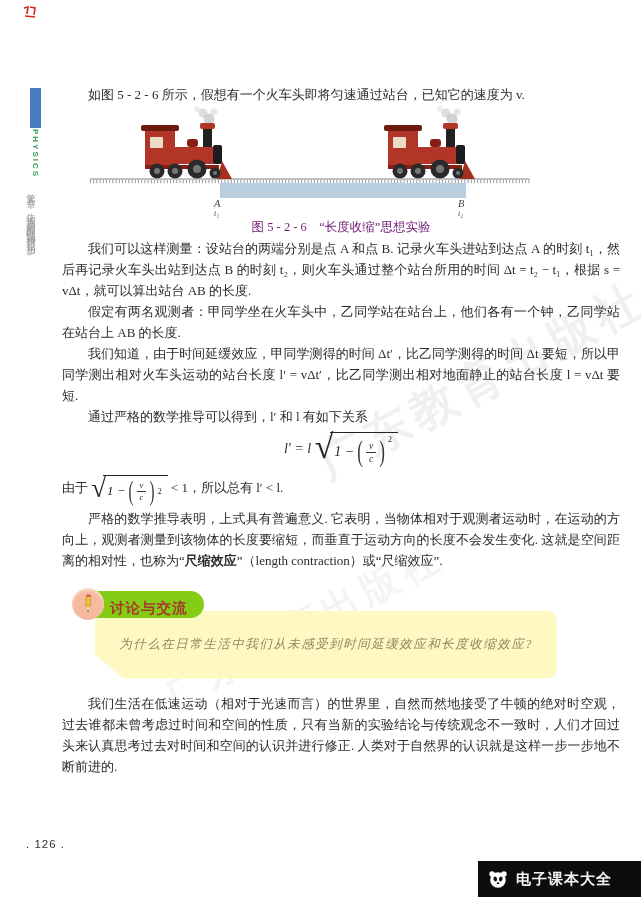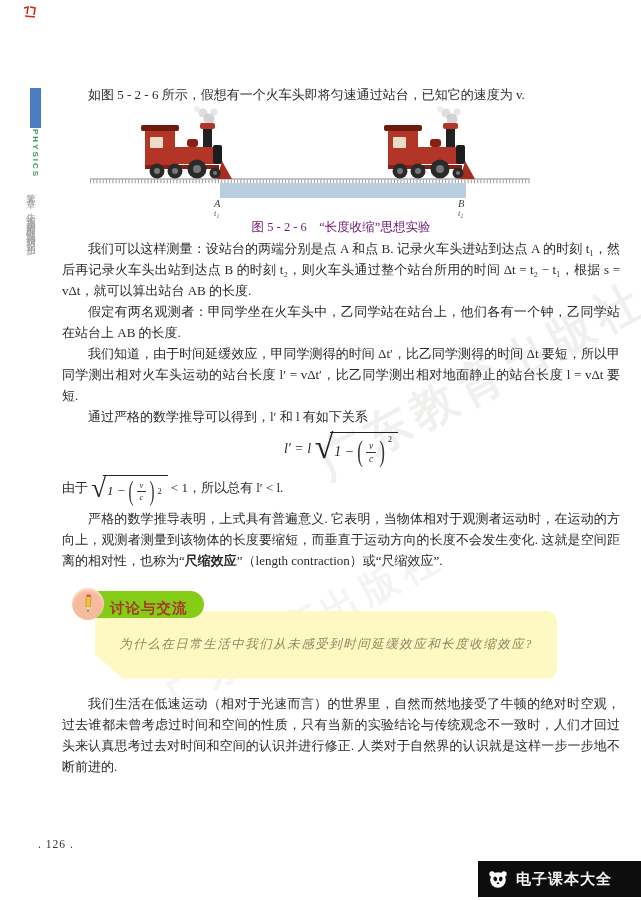--- a/index.html
+++ b/index.html
@@ -65,22 +65,22 @@
     display:flex;align-items:flex-end;padding:0 16px 0 34px;
   }
   .disc-title{font-size:14.5px;font-weight:bold;color:#a8382a;letter-spacing:1px;
     font-family:"Liberation Sans","DejaVu Sans",sans-serif;}
   .disc-icon-circle{
     position:absolute;left:-4px;top:-3px;width:32px;height:32px;border-radius:50%;
     background:#f6bb9f;display:flex;align-items:center;justify-content:center;
     box-shadow:inset 0 2px 3px rgba(255,255,255,.6);
   }
   
-  .page-number{position:absolute;left:38px;top:838px;font-size:11.5px;color:#333;letter-spacing:1px;
-    font-family:Liberation Serif, serif;}
+  .page-number{position:absolute;left:26px;top:838px;font-size:11.5px;color:#333;letter-spacing:1px;
+    font-family:Liberation Sans, sans-serif;}
   .brand-bar{
     position:absolute;left:478px;top:861px;width:186px;height:36px;background:#0d0d0d;
     display:flex;align-items:center;gap:7px;padding-left:9px;box-sizing:border-box;
   }
   .brand-text{color:#f2f2f2;font-size:15px;font-weight:bold;letter-spacing:1px;
     font-family:"Liberation Sans","DejaVu Sans",sans-serif;}
   .bold-term{font-weight:bold;}
 </style>
 </head>
 <body>

